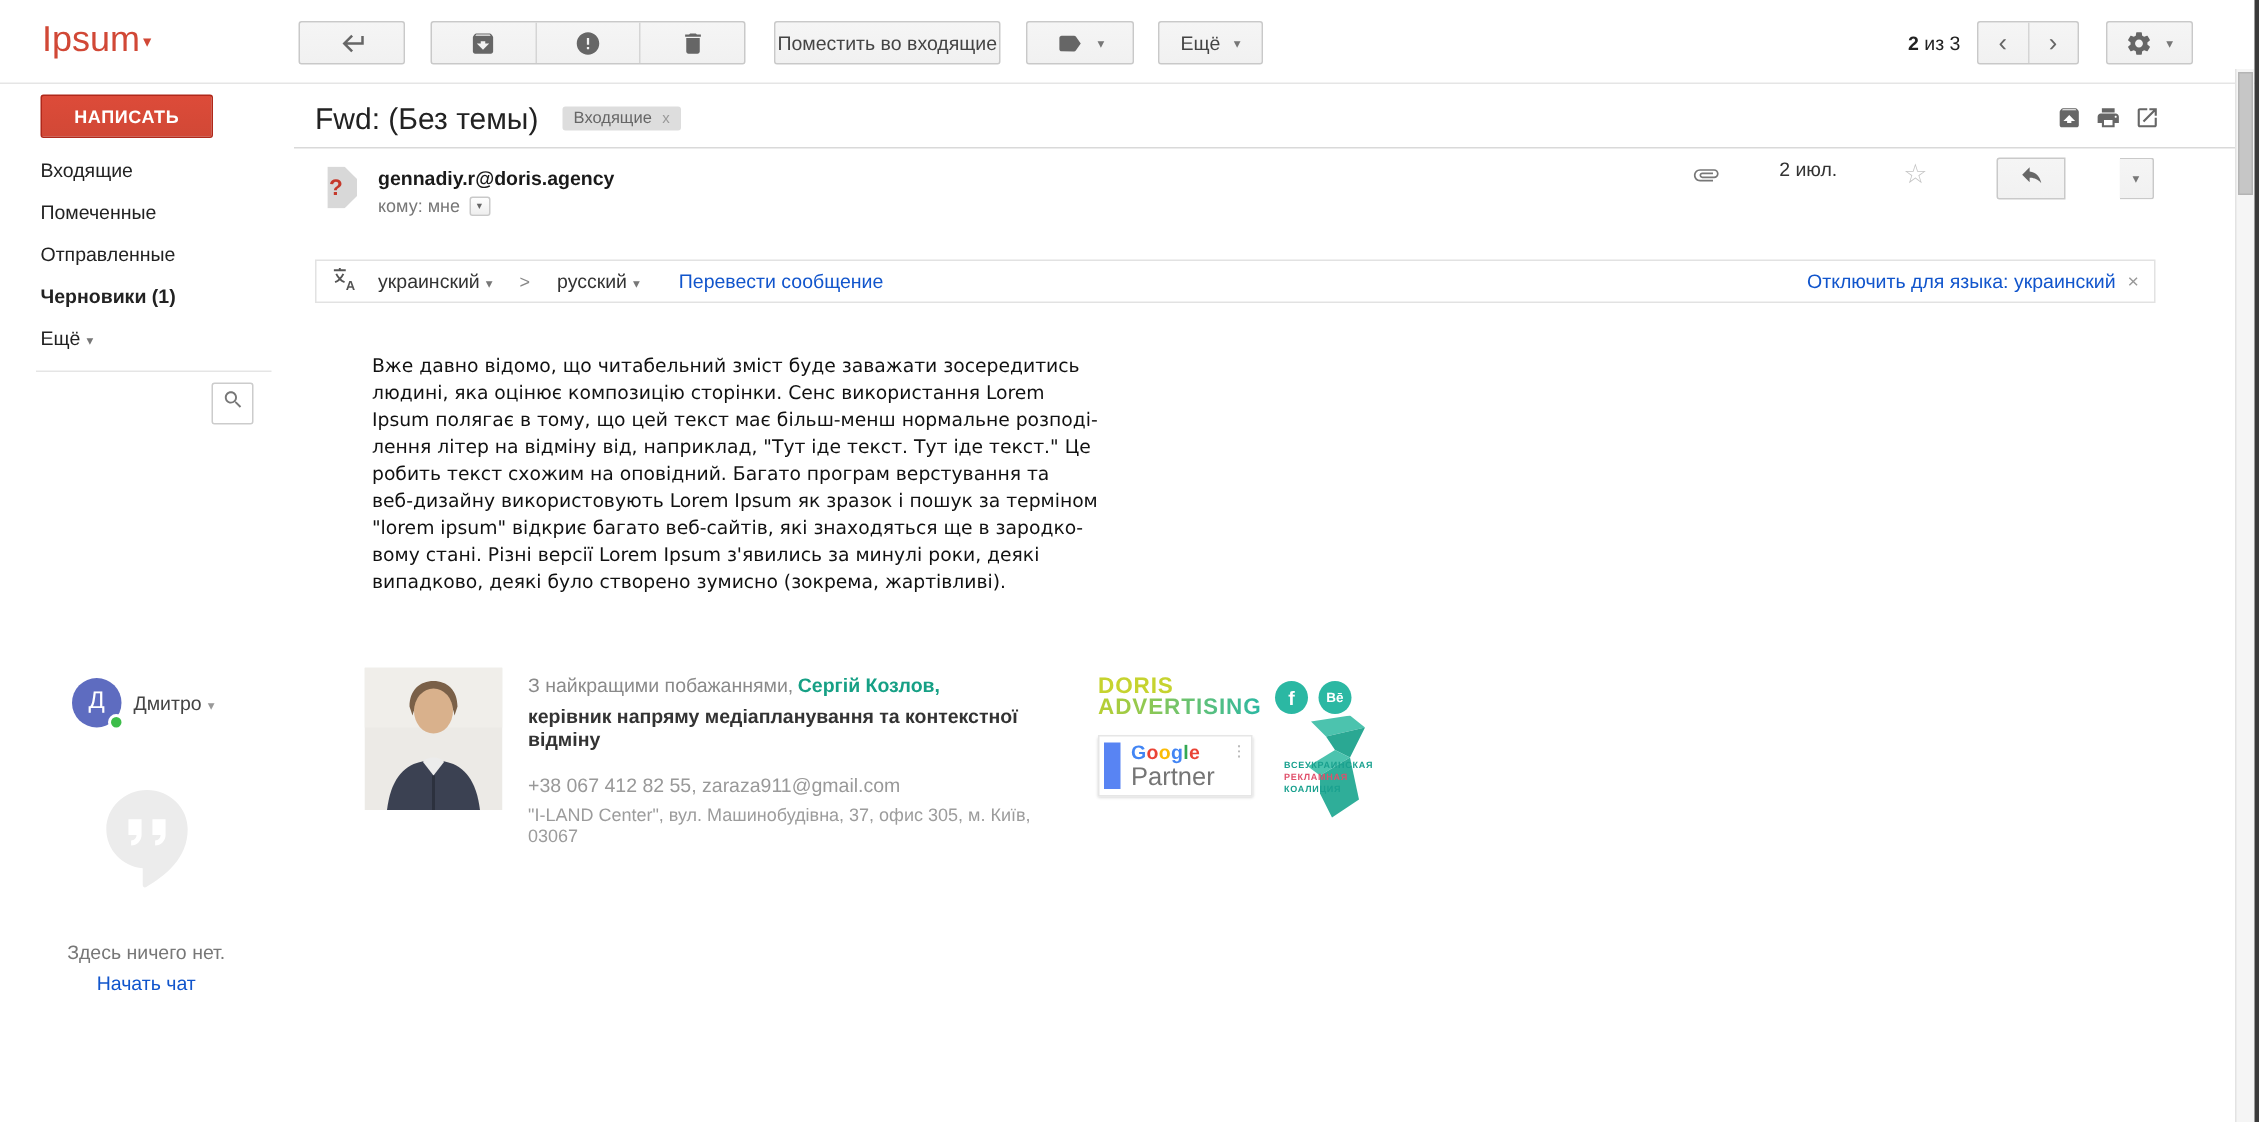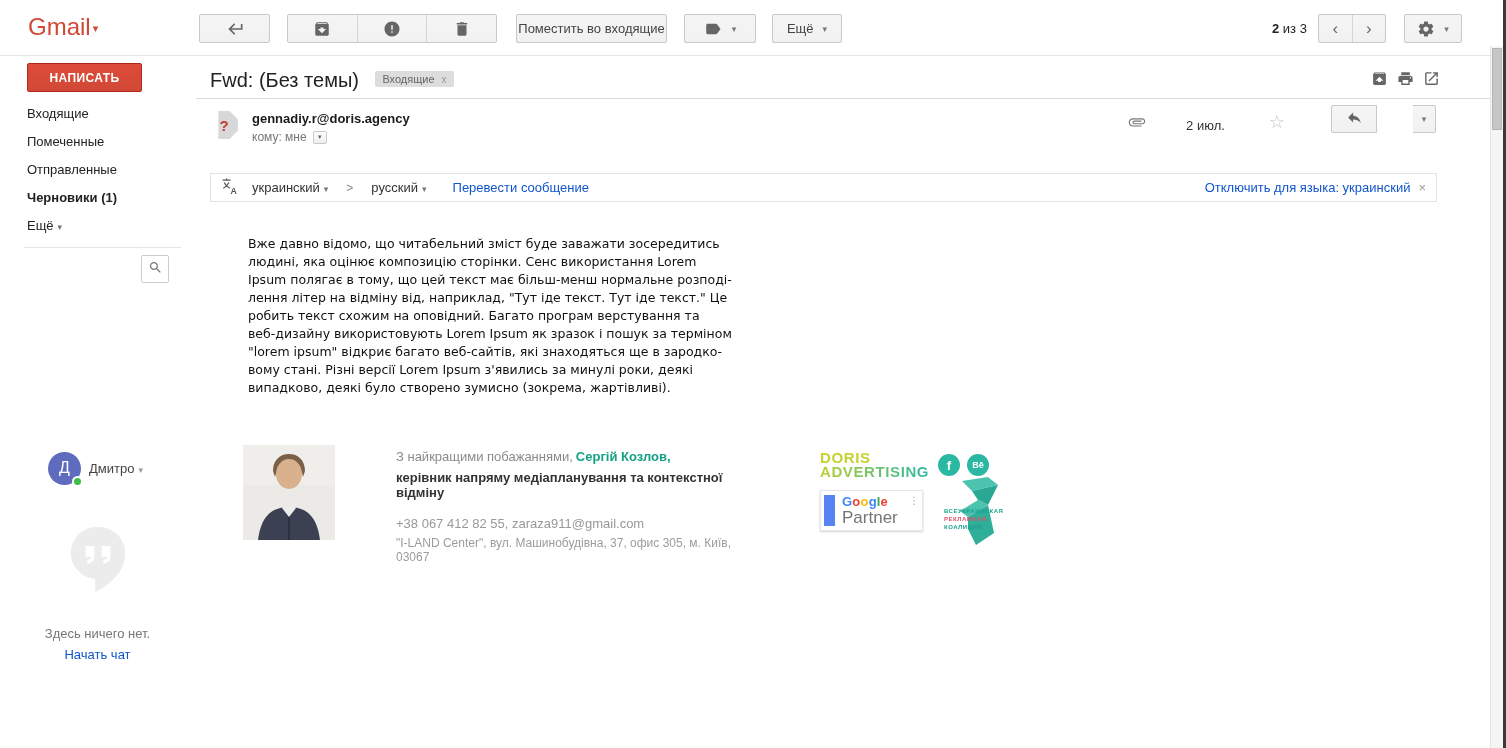--- a/index.html
+++ b/index.html
@@ -75,42 +75,42 @@
   .sender-row { position:relative; padding:12px 0 0 14px; height:62px; }
   .octagon { width:28px; height:28px; background:#d8d8d8; color:#c5392c; font-weight:bold; font-size:15px;
     display:flex; align-items:center; justify-content:center; float:left; cursor:pointer;
     clip-path:polygon(30% 0%,70% 0%,100% 30%,100% 70%,70% 100%,30% 100%); }
   .sender-info { margin-left:42px; }
   .sender-email { font-size:13px; font-weight:bold; color:#1a1a1a; }
   .sender-to { margin-top:4px; font-size:12px; color:#777; display:flex; align-items:center; }
   .mini-dd { display:inline-flex; align-items:center; justify-content:center; width:14px; height:13px;
     margin-left:6px; background:linear-gradient(#fefefe,#eee); border:1px solid #c9c9c9; border-radius:2px;
     font-size:7px; color:#666; cursor:pointer; }
-  .sender-right { position:absolute; right:54px; top:6px; display:flex; align-items:flex-end;gap:36px; }
+  .sender-right { position:absolute; right:54px; top:6px; display:flex; align-items:flex-start;gap:36px; }
   .date { font-size:13px; color:#333; margin:0 8px 0 6px; }
   .star { font-size:18px; color:#c4c4c4; margin-right:10px; cursor:pointer; }
   .mini-btn { height:28px; background:linear-gradient(#f5f5f5,#f1f1f1); border:1px solid #c9c9c9;
     display:flex; align-items:center; justify-content:center; cursor:pointer; }
   .reply-btn { width:46px; border-radius:2px 0 0 2px; }
   .reply-dd { width:23px; border-left:none; border-radius:0 2px 2px 0; font-size:9px; color:#777; }
 
   .translate-bar { margin:12px 53px 0 14px; height:29px; border:1px solid #e2e2e2; display:flex;
     align-items:center; padding:0 10px; font-size:13px; color:#333; background:#fff; }
   .translate-bar .lang { cursor:pointer; }
   .translate-bar .caret { font-size:9px; color:#777; margin-left:4px; }
   .translate-bar .gtsep { color:#888; margin:0 18px; font-size:12px; }
   .tlink { color:#1155cc; cursor:pointer;text-align:right; }
   .translate-action { margin-left:26px; }
   .translate-right { margin-left:auto; display:flex; align-items:center; }
   .translate-close { color:#999; margin-left:8px; font-size:13px; cursor:pointer; }
 
   .email-body { margin:33px 0 0 52px; font-family:"DejaVu Sans", sans-serif; font-size:12.5px;
     line-height:18px; color:#111; white-space:pre; }
 
-  .signature { display:flex; margin:48px 0 0 47px;gap:44px; }
+  .signature { display:flex; margin:48px 0 0 47px; }
   .sig-photo { width:92px; height:95px; flex:none; }
   .sig-text { margin-left:17px; padding-top:4px; width:352px; font-size:13px; }
   .sig-line1 { color:#8a8a8a; }
   .sig-name { color:#16a085; font-weight:bold; margin-left:3px; }
   .sig-role { margin-top:6px; font-weight:bold; color:#333; }
   .sig-contact { margin-top:16px; color:#999; }
   .sig-address { margin-top:5px; color:#9c9c9c; font-size:12px; }
   .sig-site { margin-top:6px; color:#16a085; cursor:pointer; }
 
   .brands { position:relative; margin-left:28px; width:210px; height:110px; }
@@ -143,21 +143,21 @@
     border-left:1px solid #e3e3e3; z-index:8; }
   .scroll-thumb { position:absolute; left:1px; right:1px; top:2px; height:82px; background:#c6c6c6;
     border:1px solid #b4b4b4; cursor:pointer; }
 </style>
 </head>
 <body>
 
 <div class="screen">
 
   <div class="topbar">
-    <div class="logo"><span>Gmail</span><span class="caret">▾</span></div>
+    <div class="logo"><span>Ipsum</span><span class="caret">▾</span></div>
 
     <div class="btn btn-back">
       <span>
         <svg width="20" height="20" viewBox="0 0 24 24" fill="#666">
             <path d="M19 6v5H7.83l4.58-4.59L11 5l-7 7 7 7 1.41-1.41L7.83 13H21V6h-2z"></path>
           </svg>
       </span>
     </div>
 
     <div class="btn btn-group">

